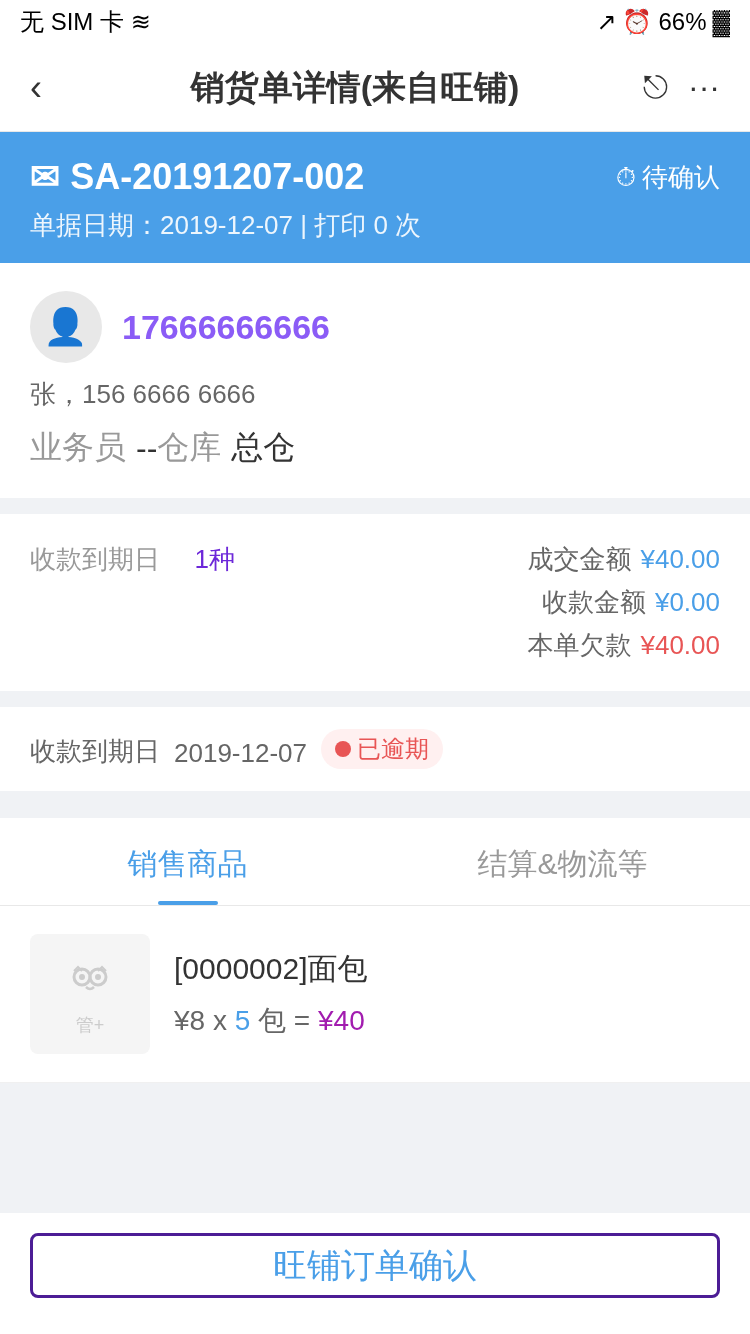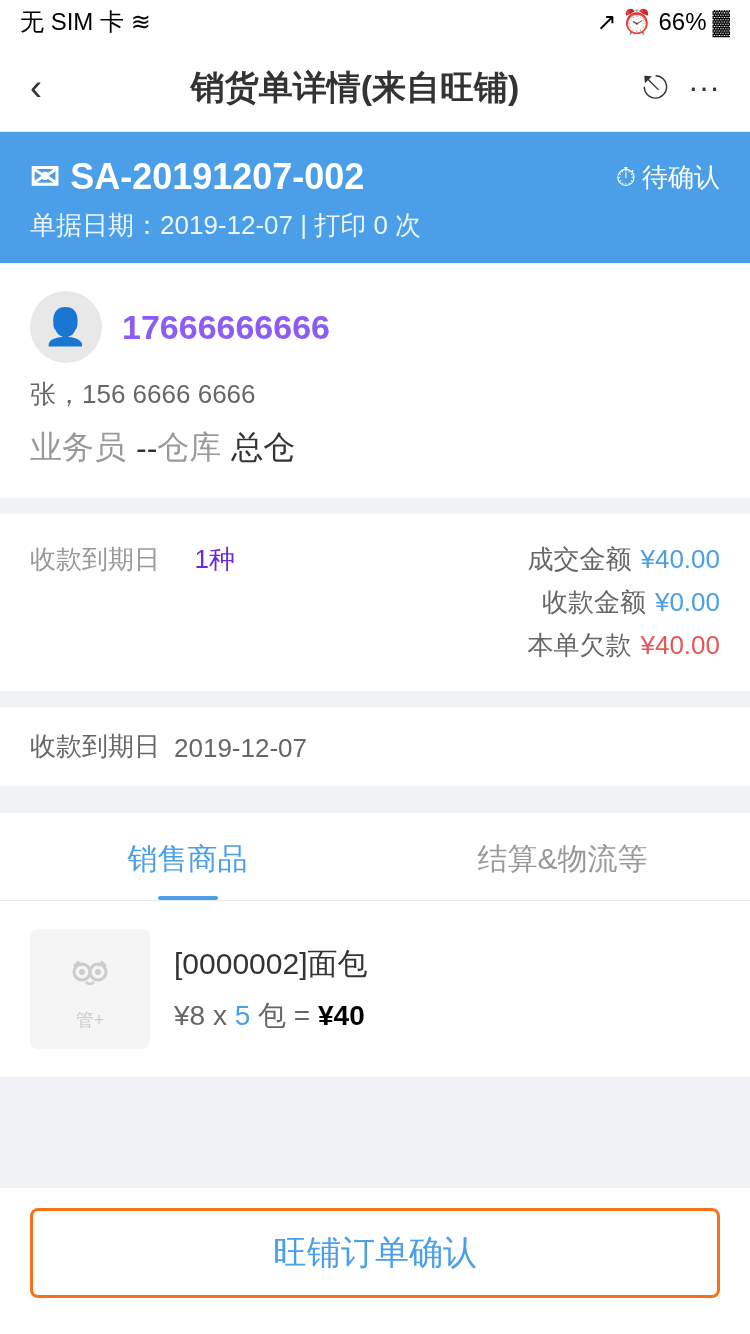--- a/index.html
+++ b/index.html
@@ -271,42 +271,42 @@
       color: #ccc;
       margin-top: 2px;
     }
     .product-info { flex: 1; }
     .product-name { font-size: 30px; color: #333; margin-bottom: 12px; }
     .product-price-row {
       font-size: 28px;
       color: #666;
     }
     .price-qty { color: #4a9fe8; }
-    .price-total { color: #000000; font-weight: 700; }
+    .price-total { color: #a21caf; font-weight: 400; }
 
     
     .content-area {
       background: #f0f2f5;
       min-height: 300px;
       flex: 1;
     }
 
     
     .bottom-btn-area {
       position: fixed;
       bottom: 0;
       left: 0;
       width: 750px;
       background: #fff;
       padding: 20px 30px 36px;
     }
     .confirm-btn {
       width: 100%;
-      height: 90px;
-      border: 3px solid #f97316;
+      height: 65px;
+      border: 3px solid #4c1d95;
       border-radius: 8px;
       background: #fff;
       color: #4a9fe8;
       font-size: 34px;
       font-weight: 500;
       cursor: pointer;
       display: flex;
       align-items: center;
       justify-content: center;
     }
@@ -388,20 +388,24 @@
     <div class="summary-row">
       <span class="summary-row-label">本单欠款</span>
       <span class="amount-red">¥40.00</span>
     </div>
   </div>
 </div>
 
 <div class="due-card">
   <span>收款到期日</span>
   <span>2019-12-07</span>
+  <span class="overdue-badge">
+    <span class="overdue-dot"></span>
+    <span>已逾期</span>
+  </span>
 </div>
 
 <div class="tabs-container">
   <div class="tabs">
     <div class="tab active">销售商品</div>
     <div class="tab">结算&amp;物流等</div>
   </div>
 </div>
 
 <div class="product-list">

